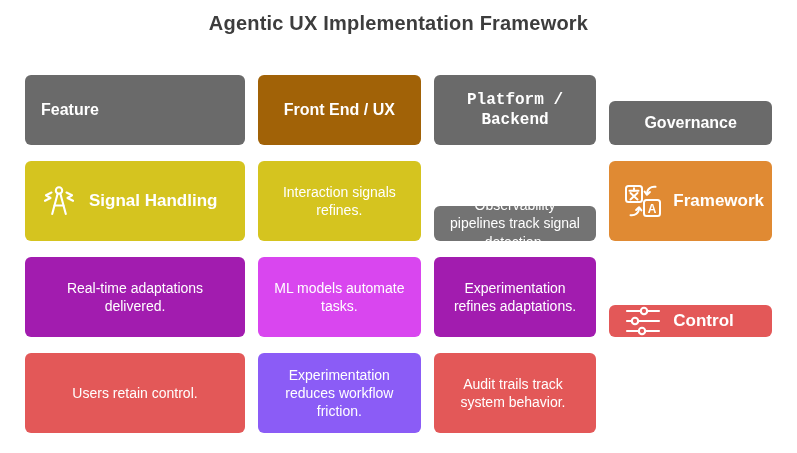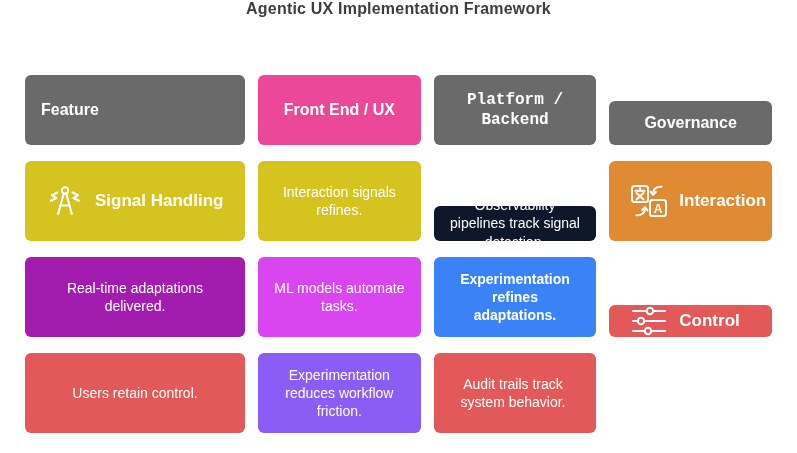--- a/index.html
+++ b/index.html
@@ -9,23 +9,23 @@
     font-family: "Liberation Sans", sans-serif;
   }
   .page {
     position: relative;
     width: 797px;
     height: 453px;
     background: #ffffff;
     overflow: hidden;
   }
   .title {
-    margin: 0;
+    margin: 12px;
     text-align: center;
-    font-size: 16px;
+    font-size: 20px;
     font-weight: bold;
     color: #3d3d3d;
     letter-spacing: 0.2px;
   }
   .grid {
     position: absolute;
     left: 25px;
     top: 75px;
     width: 747px;
     display: grid;
@@ -49,21 +49,21 @@
     padding: 0 14px;
     line-height: 1.25;
   }
   .cell.header.first {
     justify-content: flex-start;
     text-align: left;
     padding-left: 16px;
   }
   .cell.feature {
     justify-content: flex-start;
-    padding-left: 20px;
+    padding-left: 14px;
     gap: 10px;
     font-size: 17px;
     font-weight: bold;
   }
   .cell.body {
     font-size: 14px;
     text-align: center;
     padding: 0 16px;
     line-height: 1.3;
   }
@@ -80,63 +80,63 @@
 </head>
 <body>
 
 <div class="page">
 
   <h1 class="title" style="color: rgb(61, 61, 61);">Agentic UX Implementation Framework</h1>
 
   <div class="grid">
 
     <div class="cell header first" style="background-color: rgb(106, 106, 106);">Feature</div>
-    <div class="cell header" style="background-color: #ec4899; text-align: center;">Front End / UX</div>
+    <div class="cell header" style="background-color: #a16207; text-align: center;">Front End / UX</div>
     <div class="cell header" style="background-color: rgb(106, 106, 106); font-family: Liberation Mono, monospace;">Platform / Backend</div>
     <div class="cell header" style="background-color: rgb(106, 106, 106); margin-top: 26px;">Governance</div>
 
     <div class="cell feature" style="background-color: rgb(213, 196, 31);">
       <span class="icon">
         <svg viewBox="0 0 40 40" fill="none" stroke="#ffffff" stroke-width="2.1" stroke-linecap="round" stroke-linejoin="round">
           <circle cx="20" cy="9.5" r="3.2"></circle>
           <path d="M18.7 12.5 L13.2 33"></path>
           <path d="M21.3 12.5 L26.8 33"></path>
           <path d="M15.6 24.5 L24.4 24.5"></path>
           <path d="M12.5 11.5 L7 14.3 L11.5 17 L6 19.8"></path>
           <path d="M27.5 11.5 L33 14.3 L28.5 17 L34 19.8"></path>
         </svg>
       </span>
       <span>Signal Handling</span>
     </div>
     <div class="cell body" style="background-color: rgb(213, 196, 31);">Interaction signals refines.</div>
-    <div class="cell body" style="background-color: #0f172a; margin-top: 45px;">Observability pipelines track signal detection.</div>
+    <div class="cell body" style="background-color: #737373; margin-top: 45px;">Observability pipelines track signal detection.</div>
 
     <div class="cell feature" style="background-color: rgb(224, 138, 51);">
       <span class="icon">
         <svg viewBox="0 0 40 40">
           <g fill="none" stroke="#ffffff" stroke-width="2" stroke-linecap="round" stroke-linejoin="round">
             <rect x="3" y="5" width="16" height="16" rx="2.5"></rect>
             <rect x="21" y="19" width="16" height="16" rx="2.5"></rect>
             <path d="M6.5 9.8 L15.5 9.8"></path>
             <path d="M11 7.2 L11 9.8"></path>
             <path d="M7.5 12 L14.5 18.5"></path>
             <path d="M14.5 12 L7.5 18.5"></path>
             <path d="M24 13 C24 7.8 28 5.2 32.5 5.8"></path>
             <path d="M21.6 10.6 L24 13.8 L26.9 11"></path>
             <path d="M16 27 C16 32.2 12 34.8 7.5 34.2"></path>
             <path d="M18.4 29.4 L16 26.2 L13.1 29"></path>
           </g>
           <text x="29" y="31.5" font-size="12" font-weight="bold" fill="#ffffff" text-anchor="middle" font-family="Liberation Sans, sans-serif">A</text>
         </svg>
       </span>
-      <span>Interaction</span>
+      <span>Framework</span>
     </div>
     <div class="cell body" style="background-color: #a21caf;">Real-time adaptations delivered.</div>
     <div class="cell body" style="background-color: #d946ef;">ML models automate tasks.</div>
-    <div class="cell body" style="background-color: #3b82f6; font-weight: bold;">Experimentation refines adaptations.</div>
+    <div class="cell body" style="background-color: #a21caf;">Experimentation refines adaptations.</div>
 
     <div class="cell feature" style="background-color: rgb(227, 88, 88); margin-top: 48px;">
       <span class="icon">
         <svg viewBox="0 0 40 40" fill="none" stroke="#ffffff" stroke-width="2.1" stroke-linecap="round">
           <line x1="4" y1="10" x2="17.5" y2="10"></line>
           <circle cx="21" cy="10" r="3.2"></circle>
           <line x1="24.5" y1="10" x2="36" y2="10"></line>
           <line x1="4" y1="20" x2="8.5" y2="20"></line>
           <circle cx="12" cy="20" r="3.2"></circle>
           <line x1="15.5" y1="20" x2="36" y2="20"></line>

